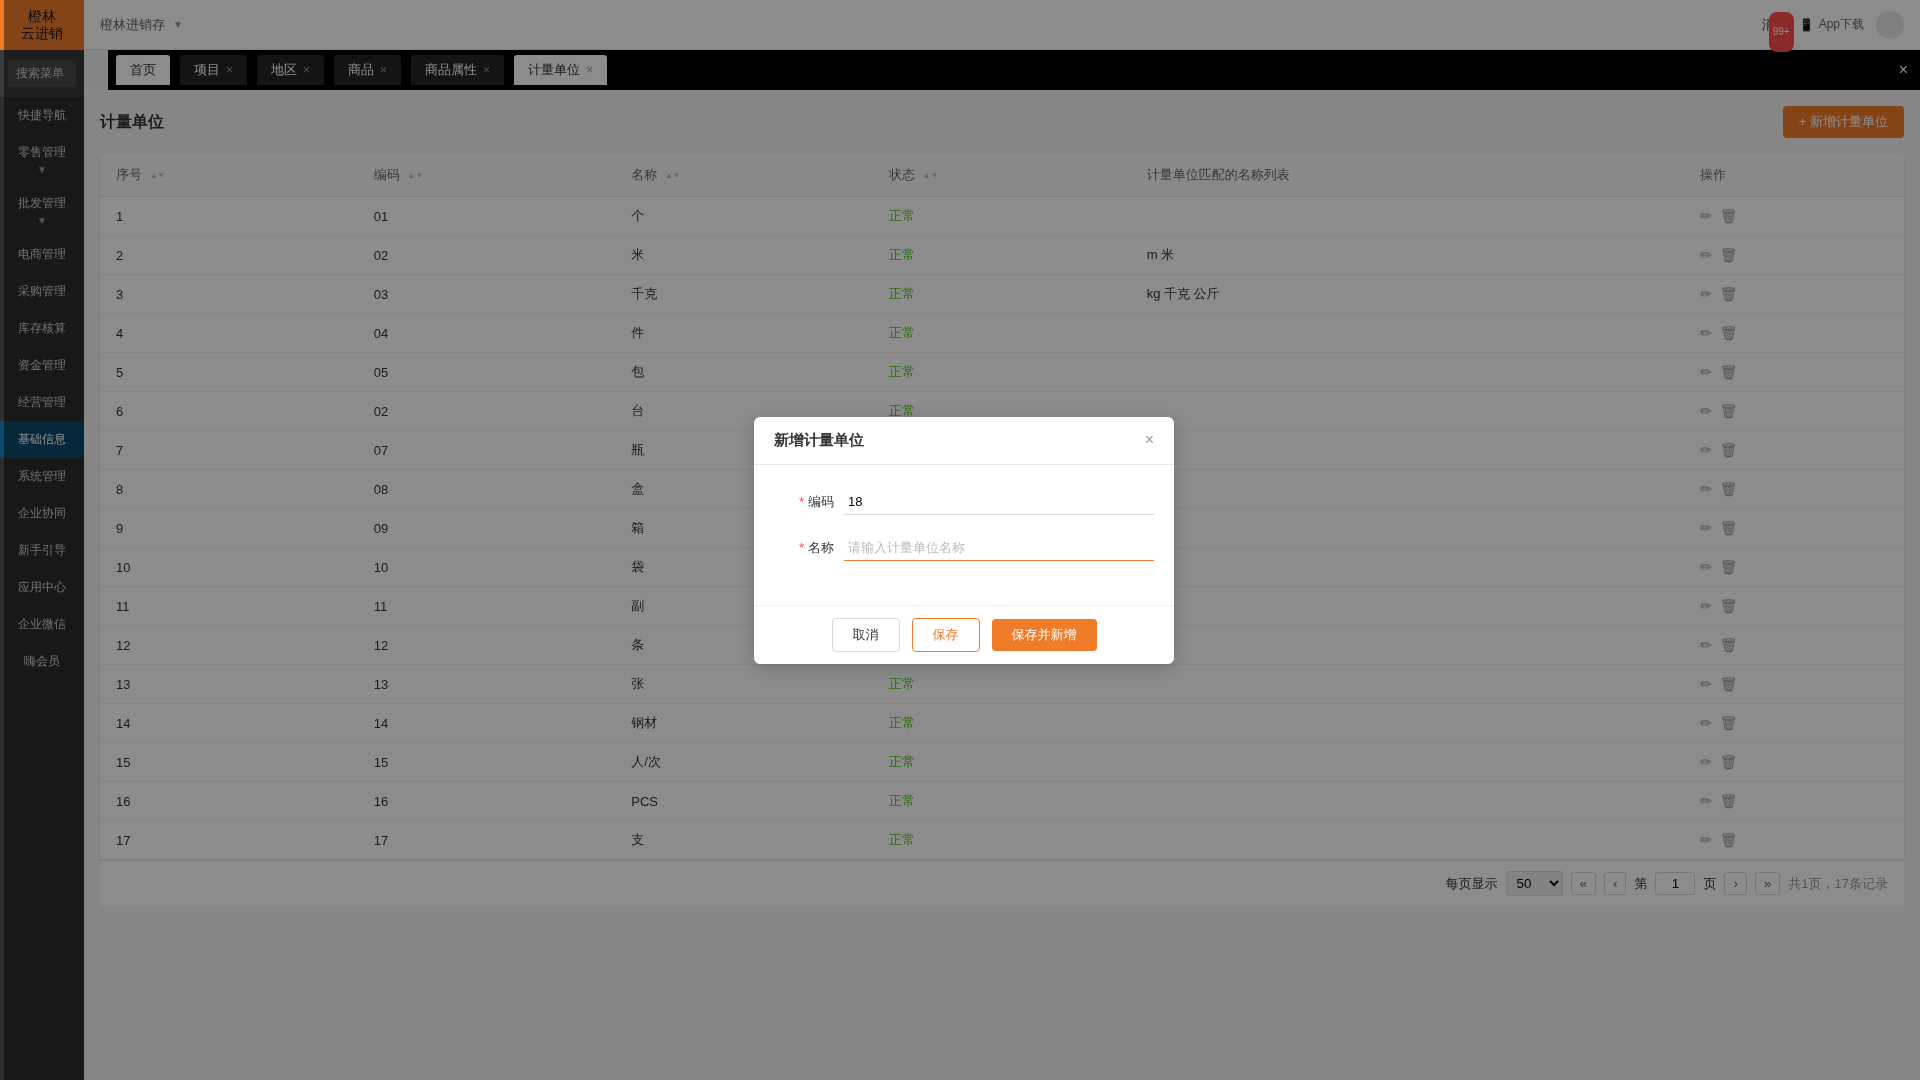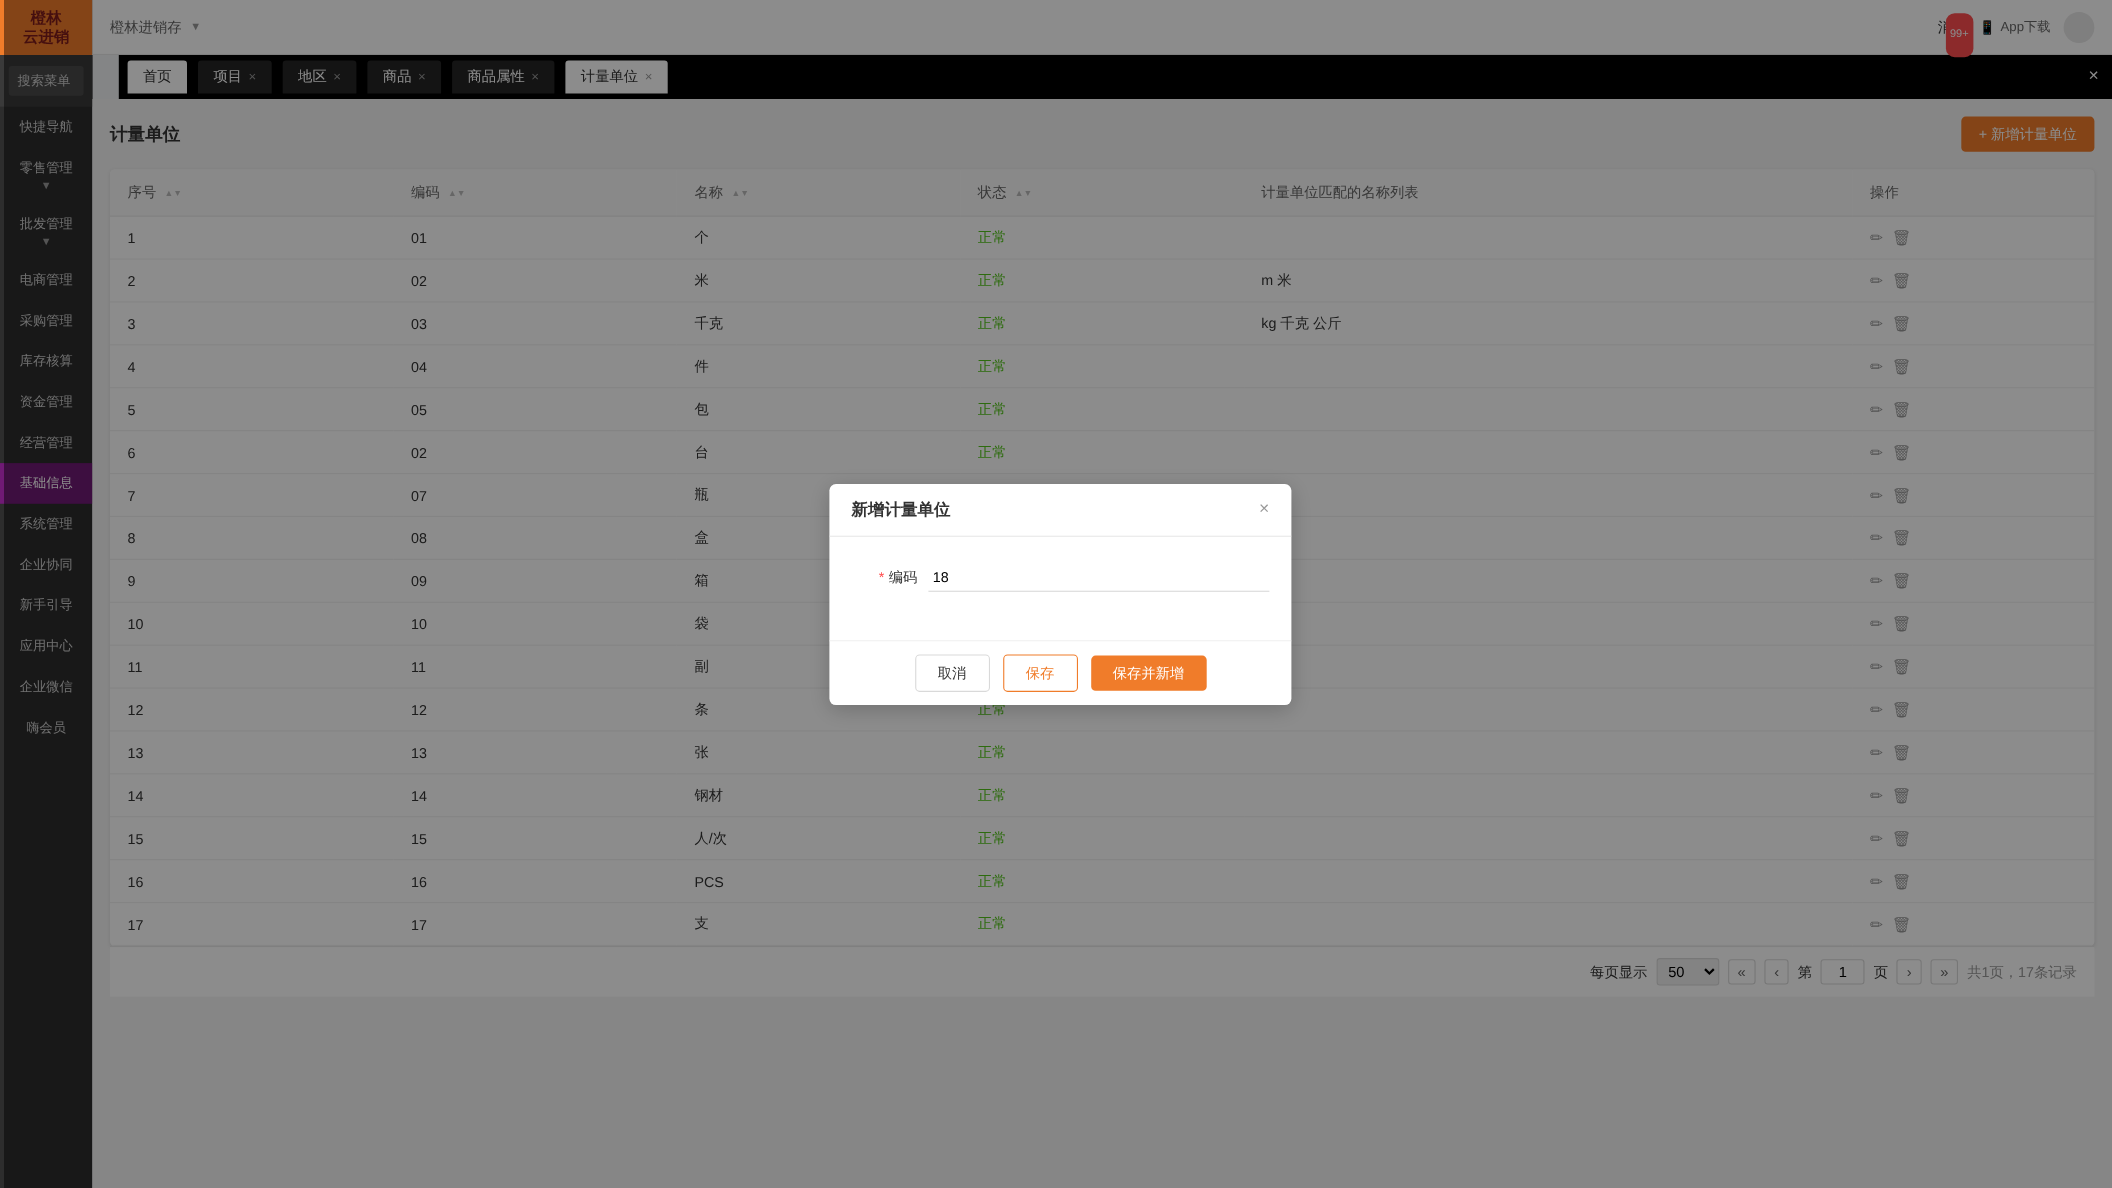--- a/index.html
+++ b/index.html
@@ -1,25 +1,25 @@
 <!DOCTYPE html>
 <html><head>
   <meta charset="utf-8">
   <style>
     * { box-sizing: border-box; margin: 0; padding: 0; }
     body { font-family: "Microsoft YaHei", Arial, sans-serif; font-size: 13px; background: #f0f2f5; color: #333; display: flex; height: 1080px; width: 1920px; overflow: hidden; }
 
     
     .sidebar { width: 84px; background: #2d2d2d; display: flex; flex-direction: column; height: 100%; }
     .sidebar-logo { height: 50px; display: flex; align-items: center; justify-content: center; background: #f07c2a; }
-    .sidebar-logo-text { color: #7f1d1d; font-size: 14px; font-weight: bold; text-align: center; line-height: 1.2; }
+    .sidebar-logo-text { color: #0f172a; font-size: 14px; font-weight: normal; text-align: center; line-height: 1.2; }
     .sidebar-search { padding: 10px 8px; background: #3a3a3a; }
     .sidebar-search-btn { width: 100%; background: #4a4a4a; border: none; color: #ccc; padding: 5px 8px; border-radius: 3px; cursor: pointer; font-size: 12px; text-align: left; }
     .sidebar-nav-item { padding: 10px 8px; color: #ccc; cursor: pointer; text-align: center; font-size: 12px; display: flex; flex-direction: column; align-items: center; gap: 3px; }
-    .sidebar-nav-item.active { background: #701a75; color: white; }
+    .sidebar-nav-item.active { background: #0c4a6e; color: white; }
     .sidebar-arrow { font-size: 10px; color: #999; }
 
     
     .main-area { flex: 1; display: flex; flex-direction: column; height: 100%; }
 
     
     .topbar { height: 50px; background: white; display: flex; align-items: center; justify-content: space-between; padding: 0 16px; border-bottom: 1px solid #e8e8e8; }
     .topbar-left { display: flex; align-items: center; gap: 8px; font-size: 13px; color: #666; }
     .topbar-right { display: flex; align-items: center; gap: 12px; }
     .topbar-app { display: flex; align-items: center; gap: 4px; color: #666; font-size: 12px; cursor: pointer; }
@@ -451,20 +451,26 @@
       <span class="modal-title">新增计量单位</span>
       <span class="modal-close">×</span>
     </div>
     <div class="modal-body">
       <div class="form-row">
         <div class="form-label">
           <span class="required">*</span><span>编码</span>
         </div>
         <input class="form-input" type="text" value="18" style="">
       </div>
+      <div class="form-row">
+        <div class="form-label">
+          <span class="required">*</span><span>名称</span>
+        </div>
+        <input class="form-input active-input" type="text" placeholder="请输入计量单位名称" style="">
+      </div>
     </div>
     <div class="modal-footer">
       <button class="btn-cancel">取消</button>
       <button class="btn-save">保存</button>
       <button class="btn-save-new">保存并新增</button>
     </div>
   </div>
 </div>
 
 </body></html>

